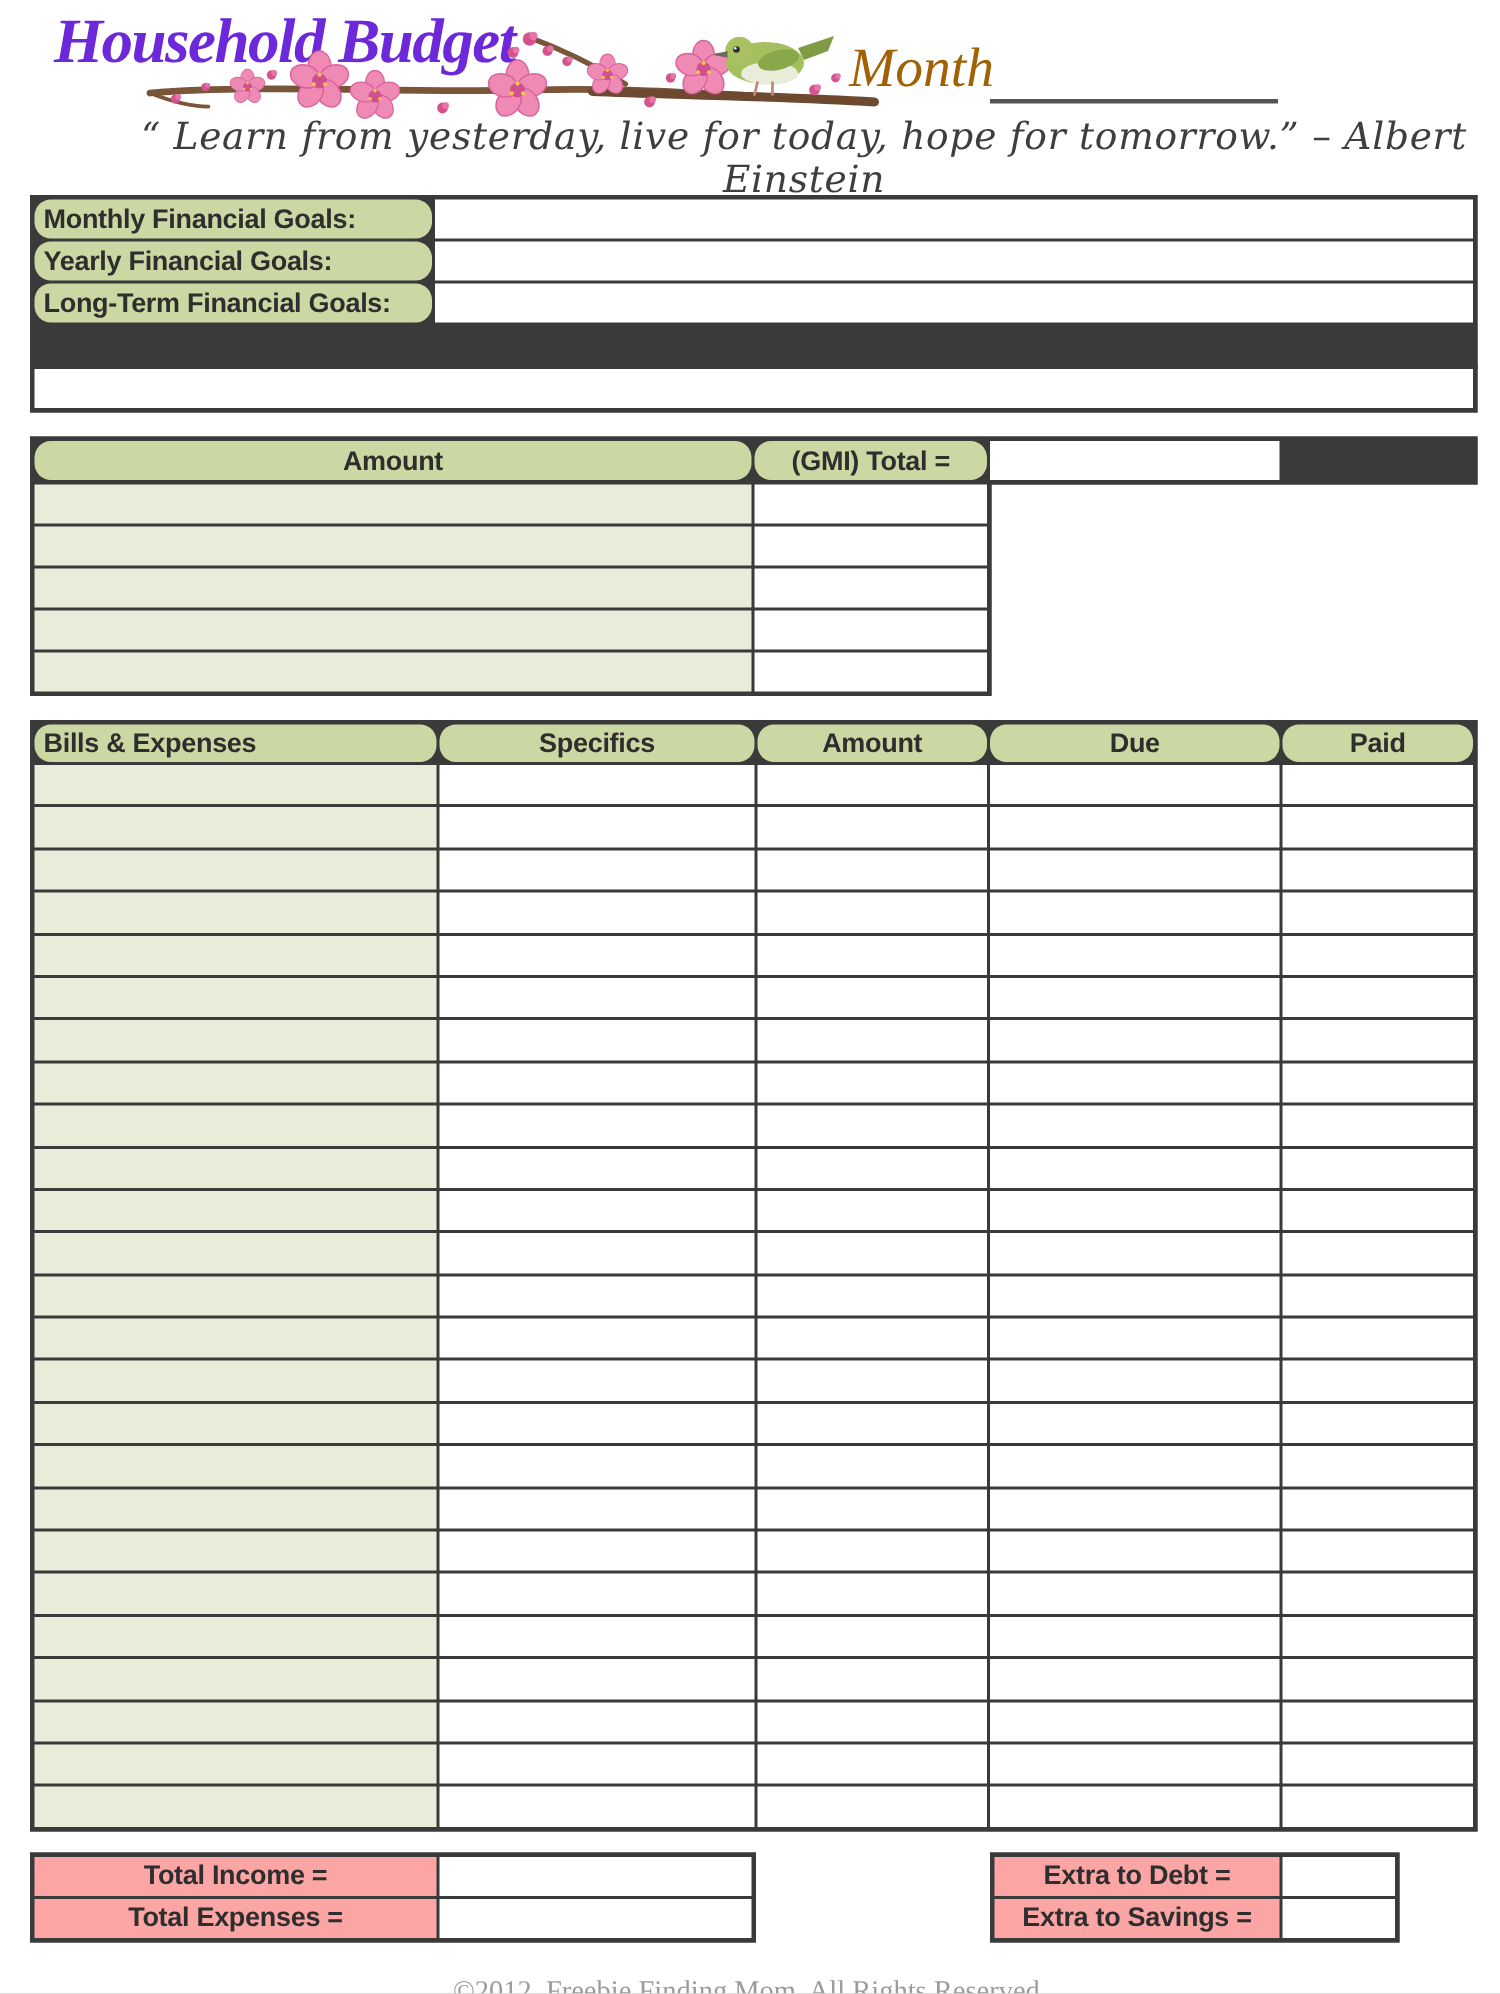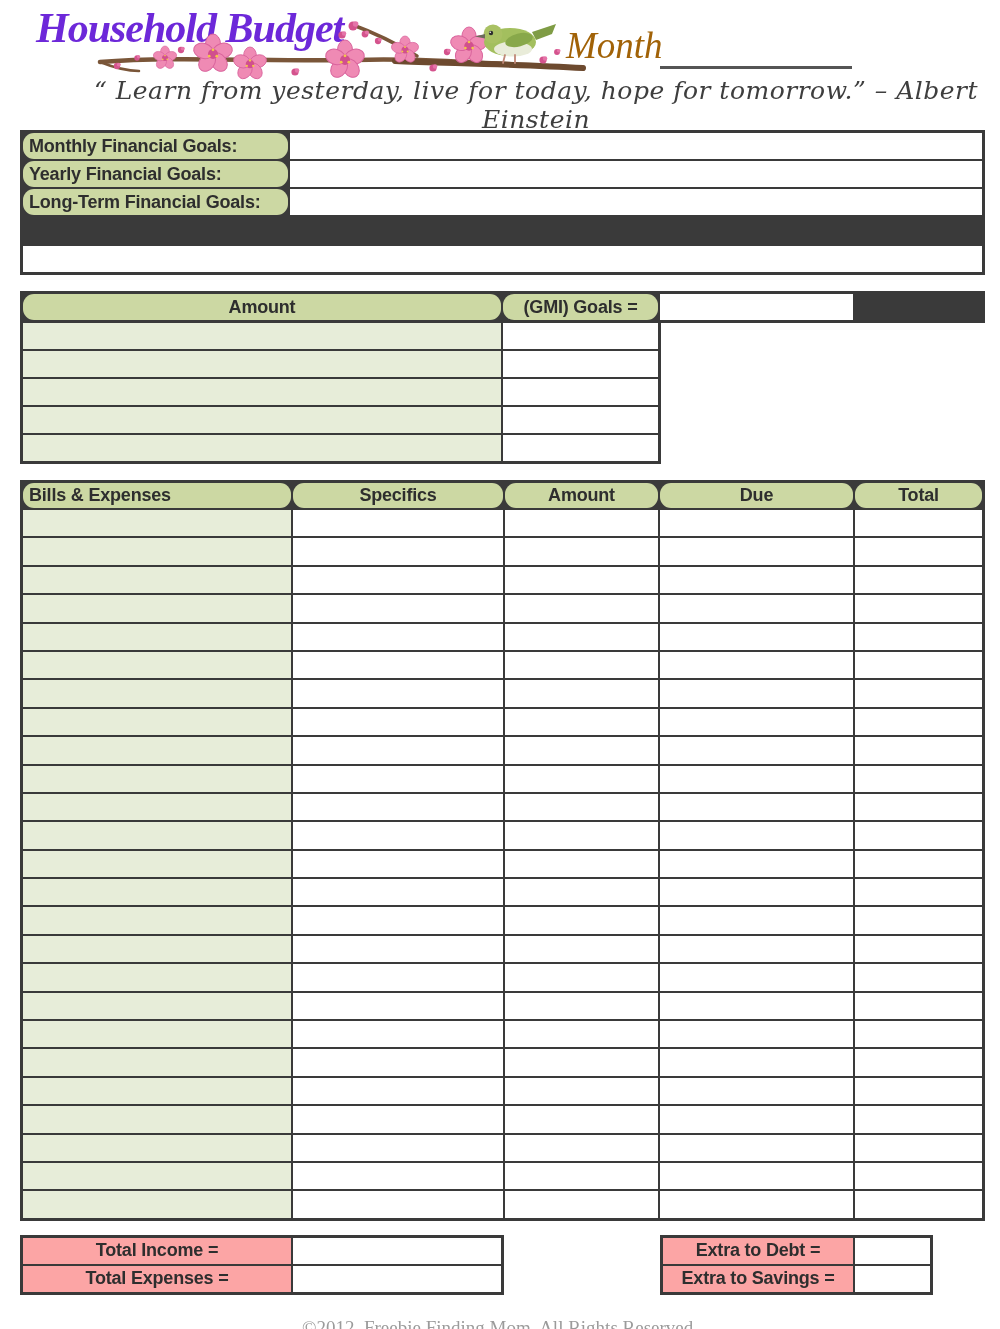--- a/index.html
+++ b/index.html
@@ -128,21 +128,21 @@
 
       <div class="cell ghead lft">Long-Term Financial Goals:</div>
       <div class="cell"></div>
     </div>
   <div class="grid goals" style="margin-top:-3px;grid-template-rows:26px;">
     <div class="cell notes"></div>
   </div>
 
   <div class="grid inc-head">
     <div class="cell ghead ctr">Amount</div>
-    <div class="cell ghead ctr">(GMI) Goals =</div>
+    <div class="cell ghead ctr">(GMI) Total =</div>
     <div class="cell"></div>
   </div>
   <div class="grid inc-body">
 
       <div class="cell glight lft"></div>
       <div class="cell ctr"></div>
 
       <div class="cell glight lft"></div>
       <div class="cell ctr"></div>
 
@@ -154,21 +154,21 @@
 
       <div class="cell glight lft"></div>
       <div class="cell ctr"></div>
     </div>
 
   <div class="grid bills">
     <div class="cell ghead lft">Bills &amp; Expenses</div>
     <div class="cell ghead ctr">Specifics</div>
     <div class="cell ghead ctr">Amount</div>
     <div class="cell ghead ctr">Due</div>
-    <div class="cell ghead ctr">Total</div>
+    <div class="cell ghead ctr">Paid</div>
 
       <div class="cell glight lft"></div>
       <div class="cell ctr"></div>
       <div class="cell ctr"></div>
       <div class="cell ctr"></div>
       <div class="cell ctr"></div>
 
       <div class="cell glight lft"></div>
       <div class="cell ctr"></div>
       <div class="cell ctr"></div>

